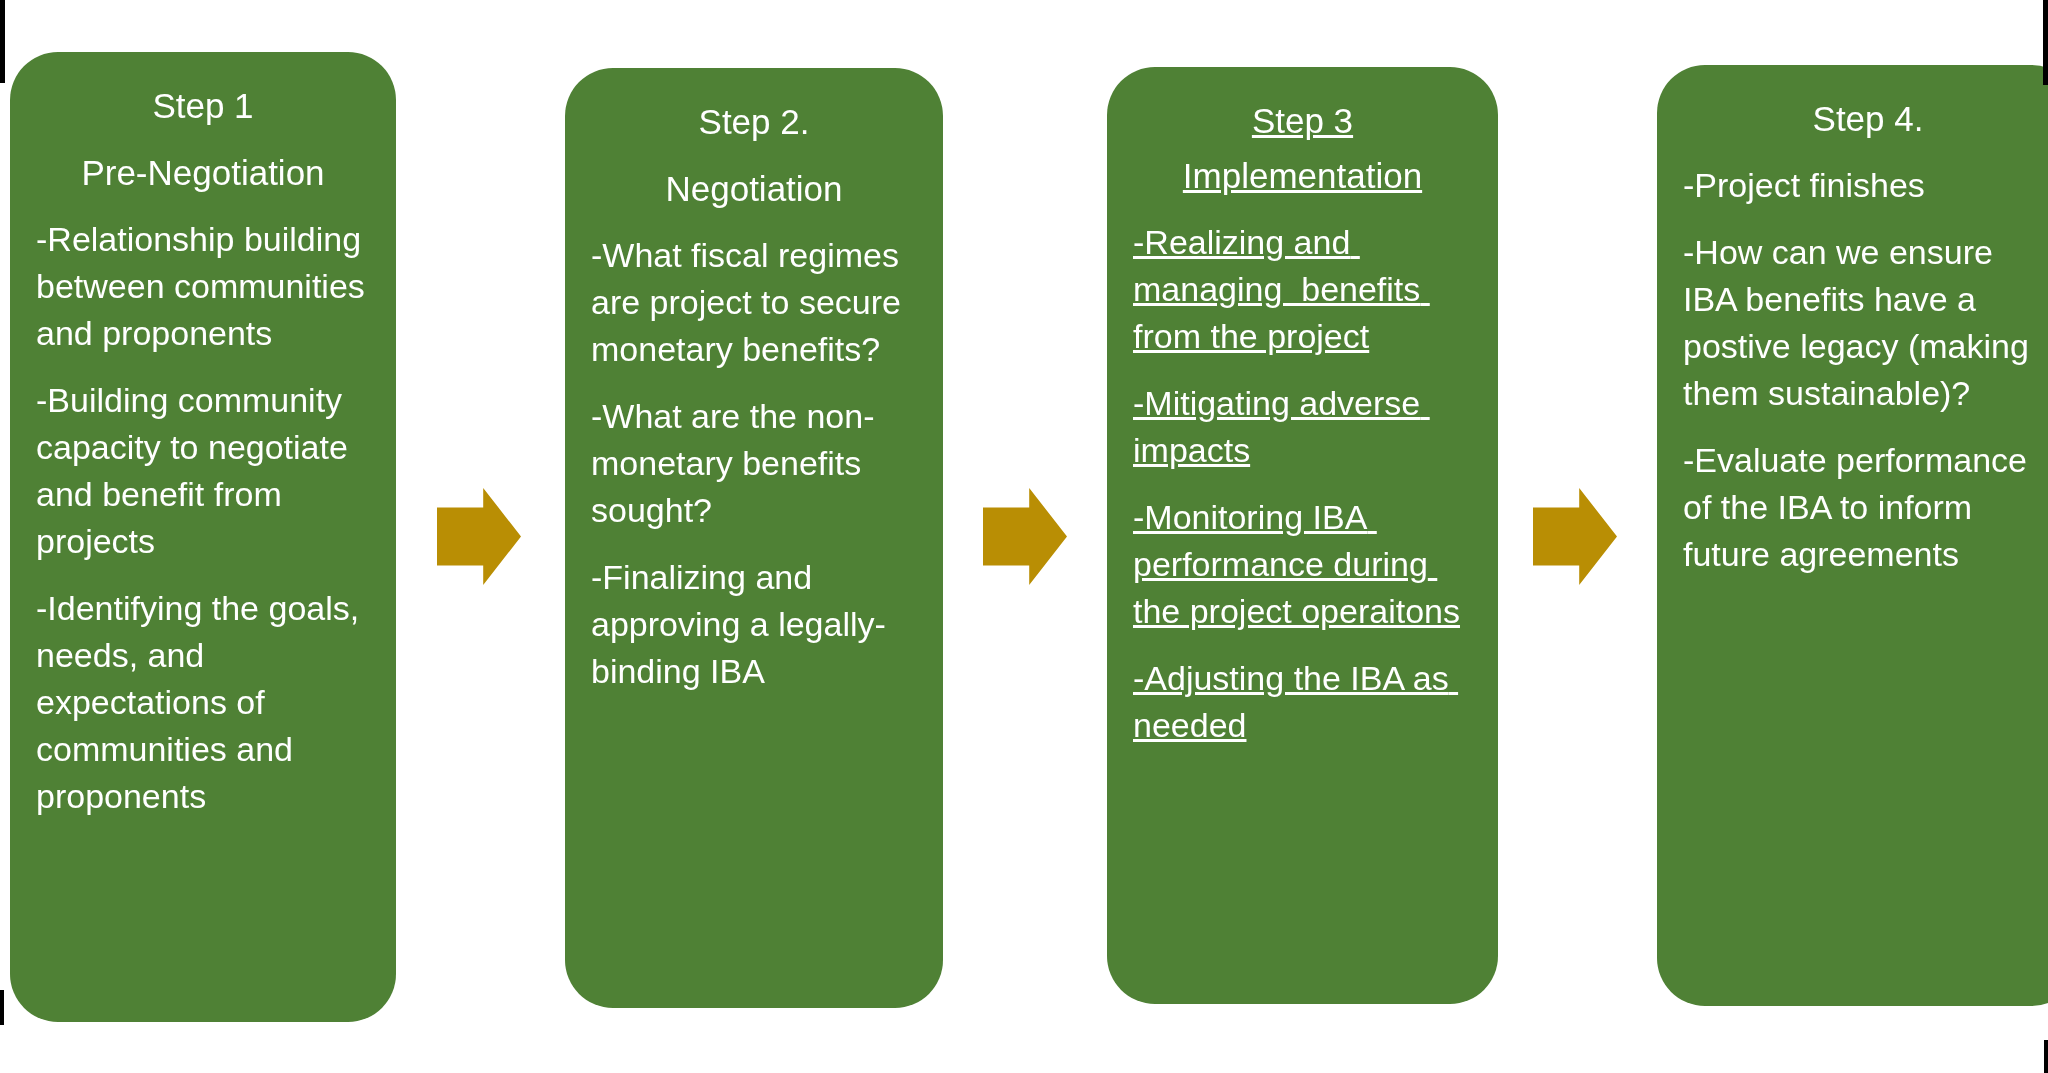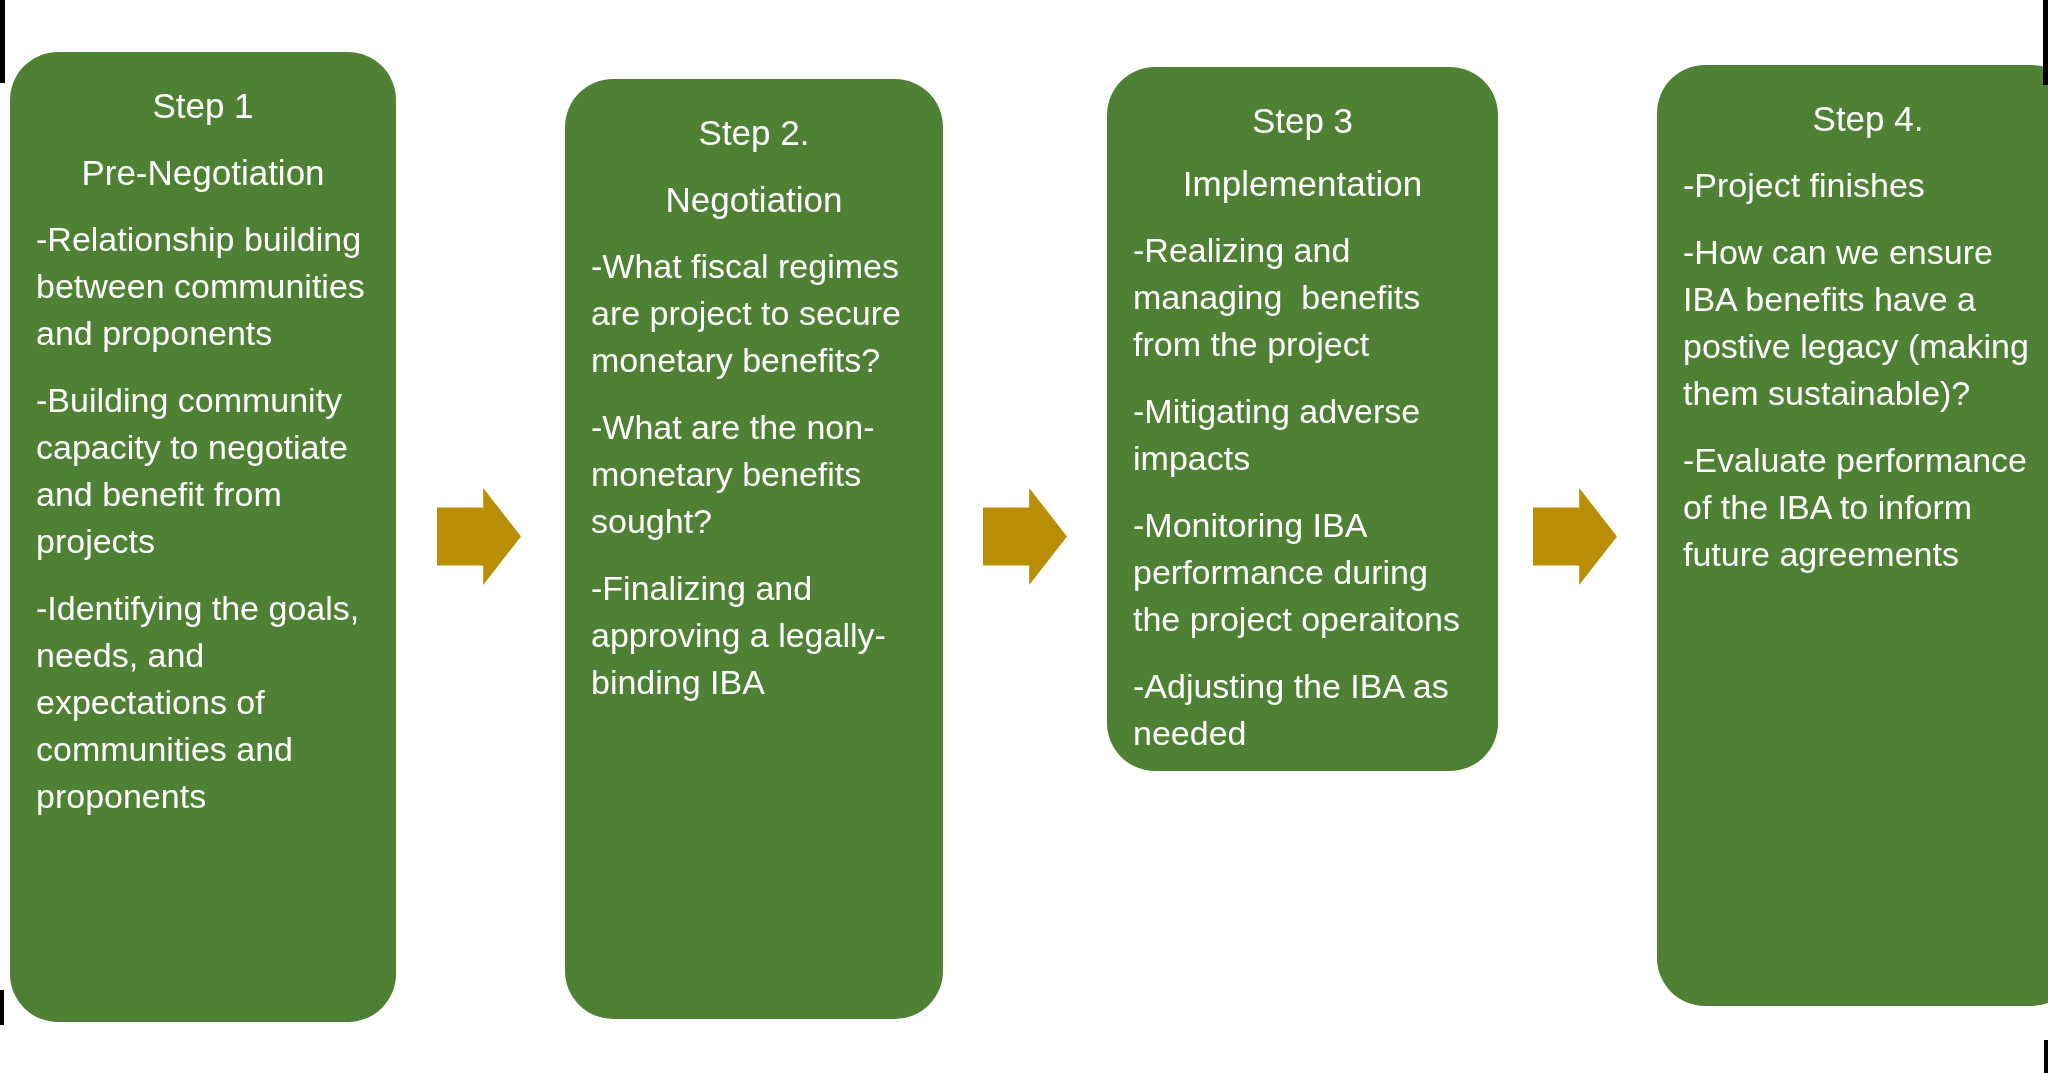--- a/index.html
+++ b/index.html
@@ -19,32 +19,32 @@
     position: absolute;
     background: #4F8135;
     border-radius: 48px;
     color: #ffffff;
     display: flex;
     flex-direction: column;
     box-sizing: border-box;
     padding: 30px 26px;
   }
   #box-1 { left: 10px;   top: 52px; width: 386px; height: 970px; }
-  #box-2 { left: 565px;  top: 68px; width: 378px; height: 940px; margin-top: 11px; }
-  #box-3 { left: 1107px; top: 67px; width: 391px; height: 704px; }
+  #box-2 { left: 565px;  top: 68px; width: 378px; height: 940px; }
+  #box-3 { left: 1107px; top: 67px; width: 391px; height: 937px; text-decoration: underline; }
   #box-4 { left: 1657px; top: 65px; width: 422px; height: 941px; }
 
   .box-title, .box-subtitle {
     text-align: center;
     font-size: 35px;
     line-height: 47px;
     font-weight: 400;
   }
   .box-subtitle { margin-top: 20px; }
-  .header.tight .box-subtitle { margin-top: 16px; }
+  .header.tight .box-subtitle { margin-top: 8px; }
 
   .bullet {
     font-size: 34px;
     line-height: 47px;
     margin-top: 20px;
     white-space: pre-wrap;
   }
 
   .arrow {
     position: absolute;

